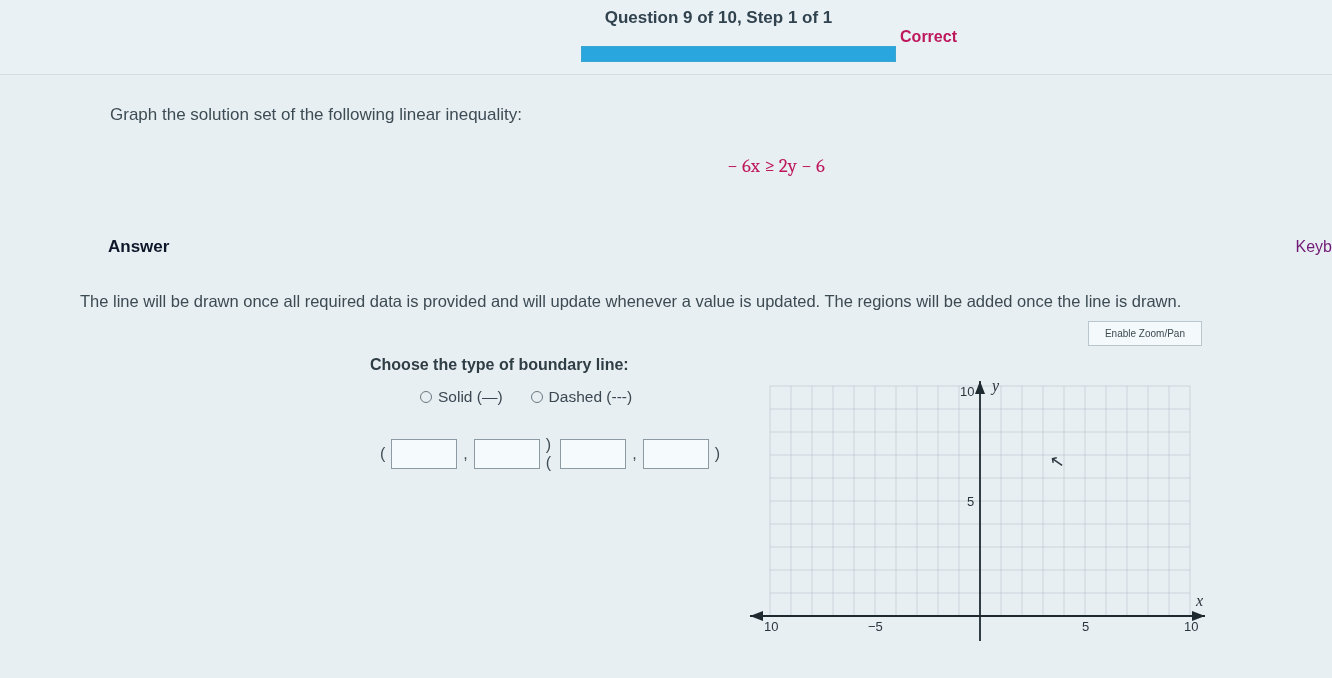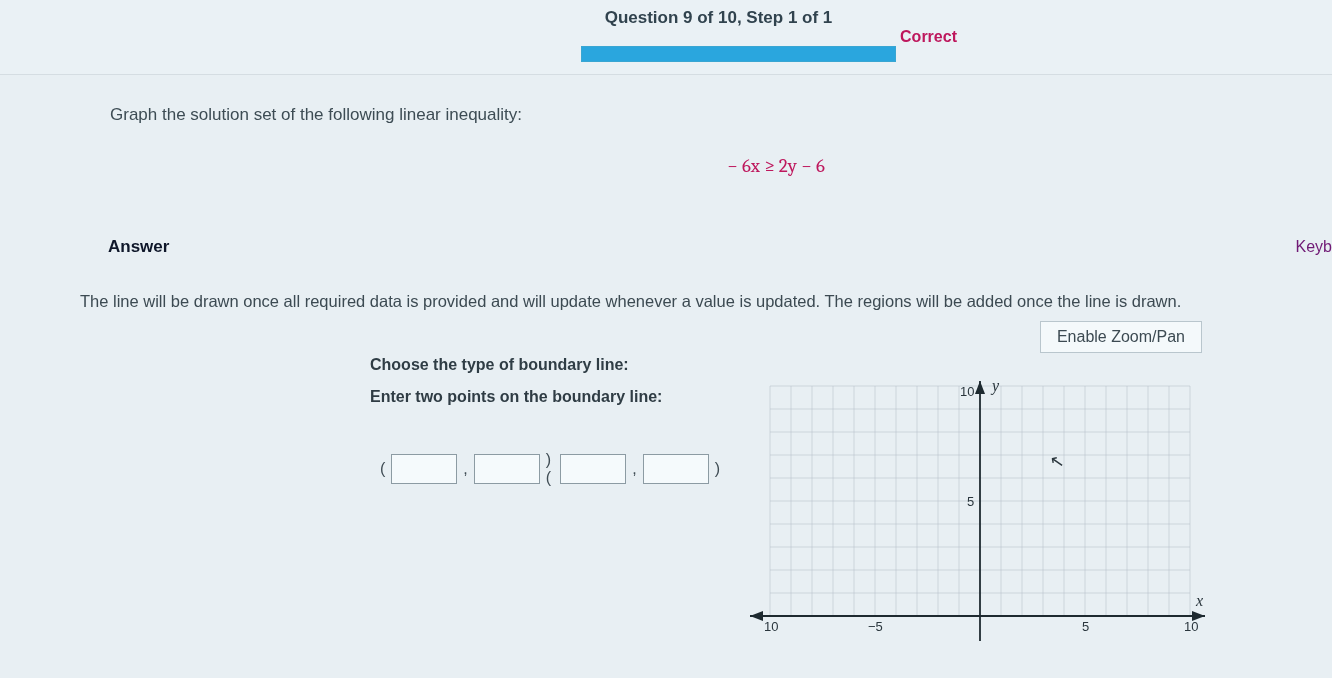--- a/index.html
+++ b/index.html
@@ -124,21 +124,21 @@
       background: #f5fafc;
     }
     .right-pane { flex: 1; position: relative; }
     .zoom-btn {
       position: absolute;
       right: 130px;
       top: -5px;
       padding: 6px 16px;
       border: 1px solid #b9c6cd;
       background: #f4f9fb;
-      font-size: 16px;
+      font-size: 10px;
       color: #3c4a52;
     }
     .graph-box {
       position: absolute;
       left: 20px;
       top: 55px;
       width: 470px;
       height: 280px;
     }
     .grid-line { stroke: #b8c5cc; stroke-width: 0.6; }
@@ -181,21 +181,30 @@
 <div class="answer-row">
   <div class="answer-label">Answer</div>
   <div class="keyb">Keyb</div>
 </div>
 
 <div class="note">The line will be drawn once all required data is provided and will update whenever a value is updated. The regions will be added once the line is drawn.</div>
 
 <div class="lower">
   <div class="left-pane">
     <div class="choose-label">Choose the type of boundary line:</div>
-    <div class="points-label">Enter two points on the boundary line:</div>
+    <div class="radio-row">
+      <label class="radio-item">
+        <span class="radio-circle"></span>
+        <span>Solid (—)</span>
+      </label>
+      <label class="radio-item">
+        <span class="radio-circle"></span>
+        <span>Dashed (---)</span>
+      </label>
+    </div>
     <div class="points-inputs">
       <span>(</span>
       <input class="pt-input" style="">
       <span>,</span>
       <input class="pt-input" style="">
       <span>) (</span>
       <input class="pt-input" style="">
       <span>,</span>
       <input class="pt-input" style="">
       <span>)</span>

